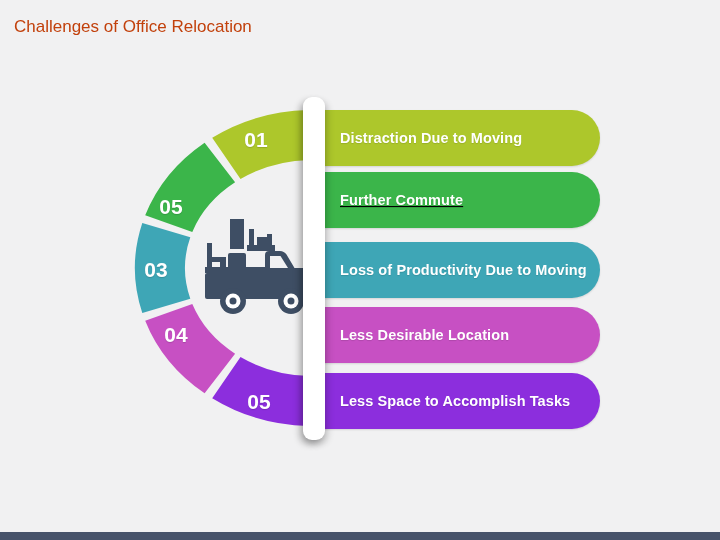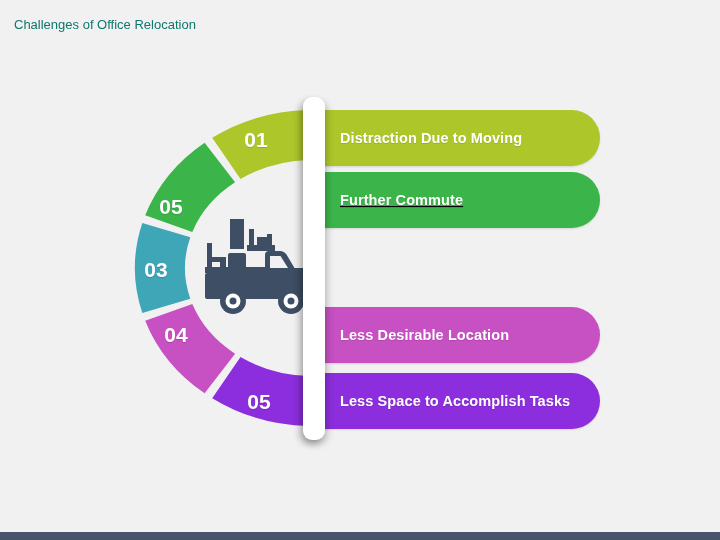--- a/index.html
+++ b/index.html
@@ -9,21 +9,21 @@
     background:#f1f1f2;
     position:relative;overflow:hidden;
   }
   .slide{position:absolute;inset:0;}
   .header{position:absolute;left:14px;top:10px;}
   .title{
     font-size:23px;font-weight:700;color:#0d0d0d;
     letter-spacing:.2px;line-height:1.25;
   }
   .subtitle{
-    font-size:13px;font-weight:400;color:#0f766e;margin-top:7px;
+    font-size:17px;font-weight:400;color:#c2410c;margin-top:7px;
   }
   .diagram{position:absolute;left:0;top:0;width:604px;height:540px;}
   .ring-svg{position:absolute;left:0;top:0;width:720px;height:540px;}
   .seg-num{
     position:absolute;transform:translate(-50%,-50%);
     color:#fff;font-size:21px;font-weight:700;
     text-shadow:0 1px 1px rgba(0,0,0,.15);
   }
   .divider{
     position:absolute;left:303px;top:97px;width:22px;height:343px;
@@ -108,20 +108,23 @@
     </svg>
 
     <div class="divider"></div>
 
     <div class="bar bar1" style="background-color: rgb(173, 199, 43);">
       <span class="bar-label">Distraction Due to Moving</span>
     </div>
     <div class="bar bar2" style="background-color: rgb(59, 181, 74);">
       <span class="bar-label">Further Commute</span>
     </div>
+    <div class="bar bar3" style="background-color: rgb(62, 166, 182);">
+      <span class="bar-label">Loss of Productivity Due to Moving</span>
+    </div>
     <div class="bar bar5" style="background-color: rgb(140, 46, 221);">
       <span class="bar-label">Less Space to Accomplish Tasks</span>
     </div>
     <div class="bar bar4" style="background-color: rgb(199, 80, 195);">
       <span class="bar-label">Less Desirable Location</span>
     </div>
 
   </div>
 
   <div class="footer" style="background-color: rgb(71, 83, 106);"></div>

